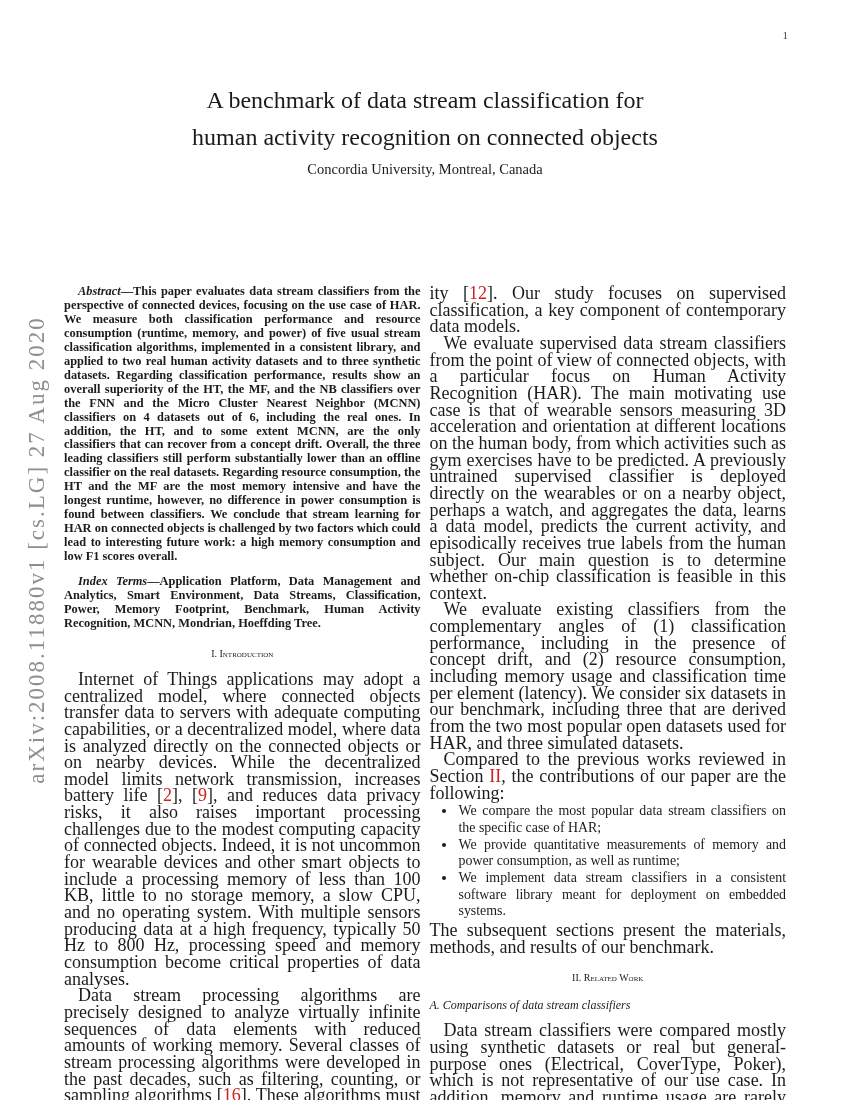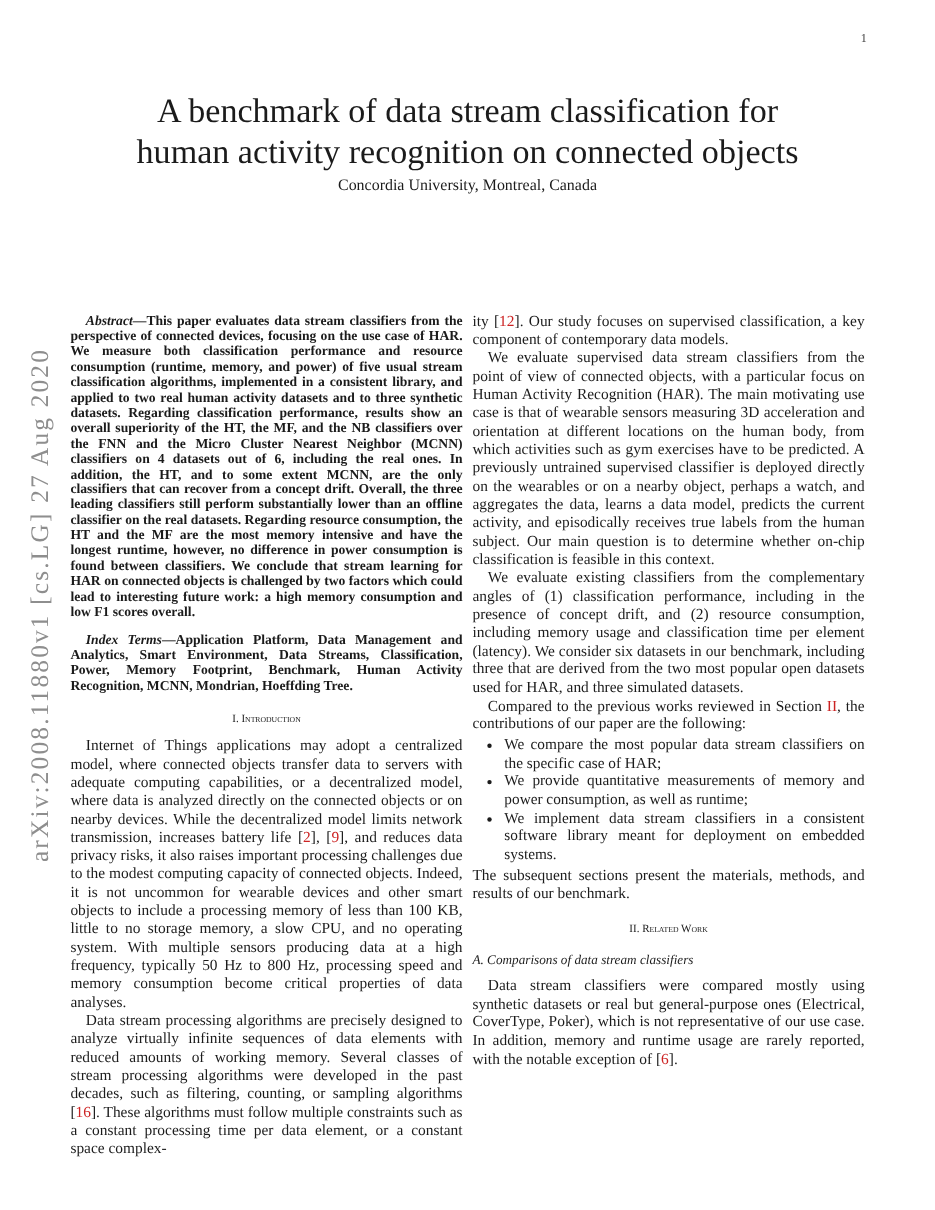--- a/index.html
+++ b/index.html
@@ -20,21 +20,21 @@
     position:absolute;left:37px;top:550px;
     transform:translate(-50%,-50%) rotate(-90deg);
     white-space:nowrap;
     font-size:23px;
     letter-spacing:2px;
     color:var(--watermark,#8e8e8e);
   }
   .title{
     position:absolute;top:82px;left:0;
     width:850px;margin:0;
-    font-size:31px;font-weight:400;line-height:37px;
+    font-size:24px;font-weight:400;line-height:37px;
     text-align:center;
   }
   .title .title-line{display:block;}
   .authors{
     position:absolute;top:160px;left:0;width:850px;
     font-size:14.5px;line-height:18.6px;text-align:center;
   }
   .columns{
     position:absolute;top:271px;left:64px;width:722px;
     display:flex;gap:9px;margin-top:14px;
@@ -52,21 +52,21 @@
     font-size:10px;font-weight:400;
     font-variant:small-caps;
     text-align:center;
   }
   .subsection-heading{
     margin:15px 0 9px 0;
     font-size:12px;font-weight:400;font-style:italic;
     text-align:left;
   }
   .body-par{
-    font-size:14px;line-height:16.65px;
+    font-size:18px;line-height:16.65px;
     text-align:justify;text-indent:14px;
   }
   .noindent{text-indent:0;}
   .bullet-list{
     margin:2px 0 2px 0;padding-left:27px;
     list-style-type:disc;
   }
   .bullet-item{
     font-size:13.9px;line-height:16.65px;
     text-align:justify;

